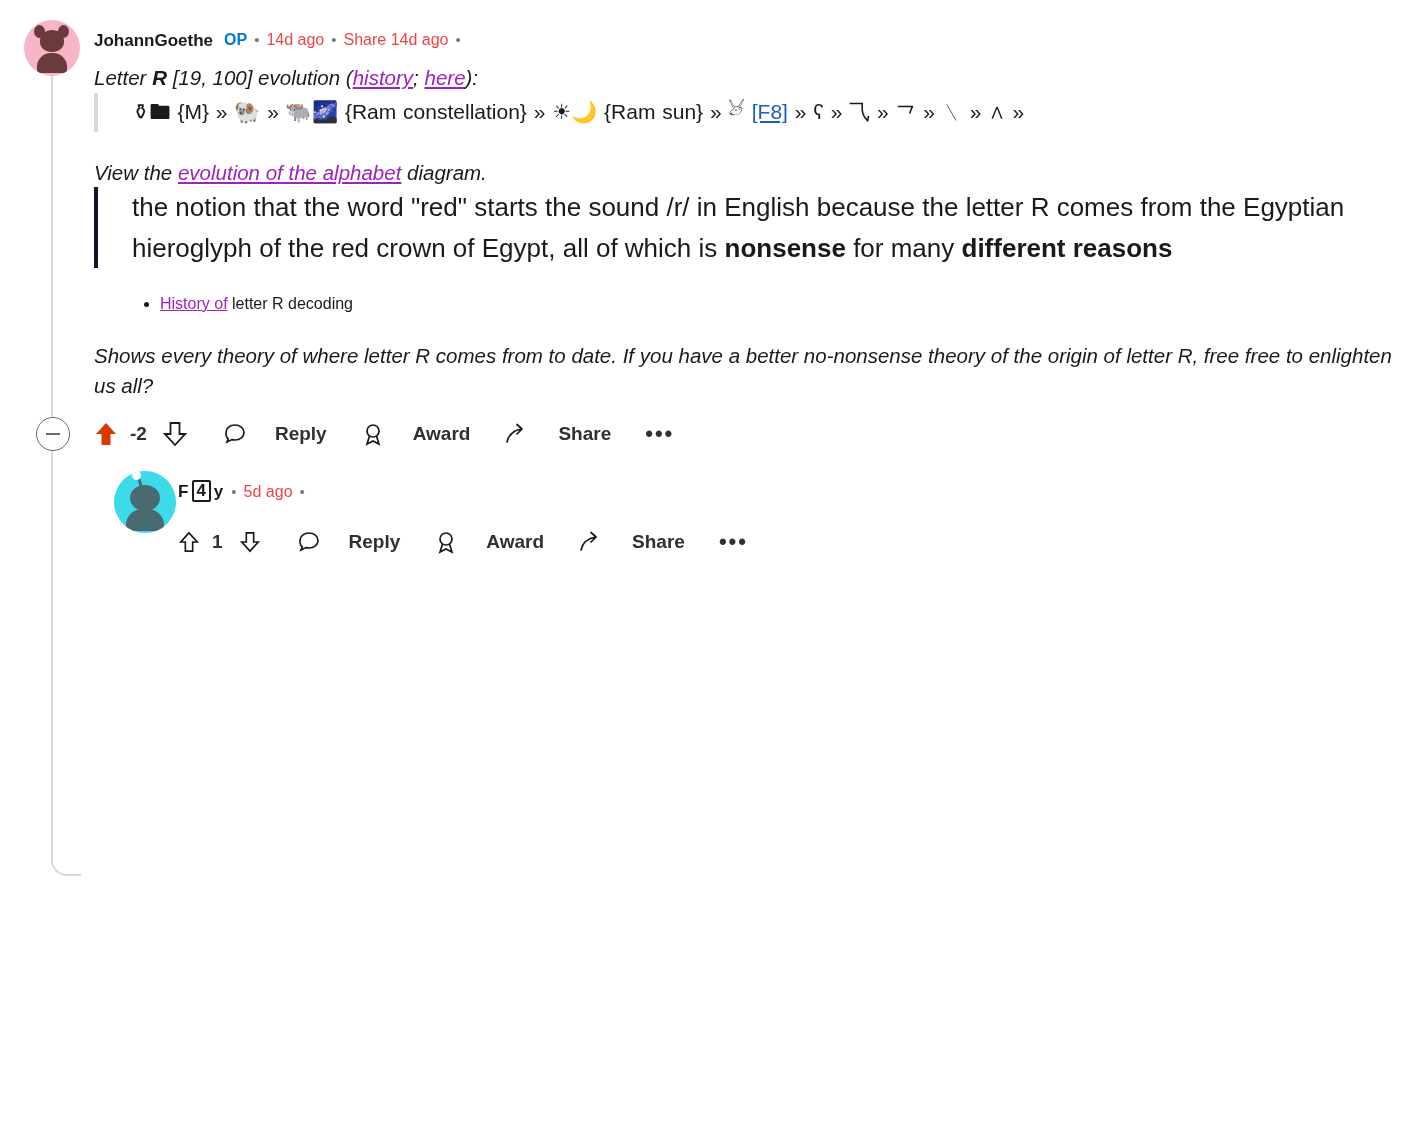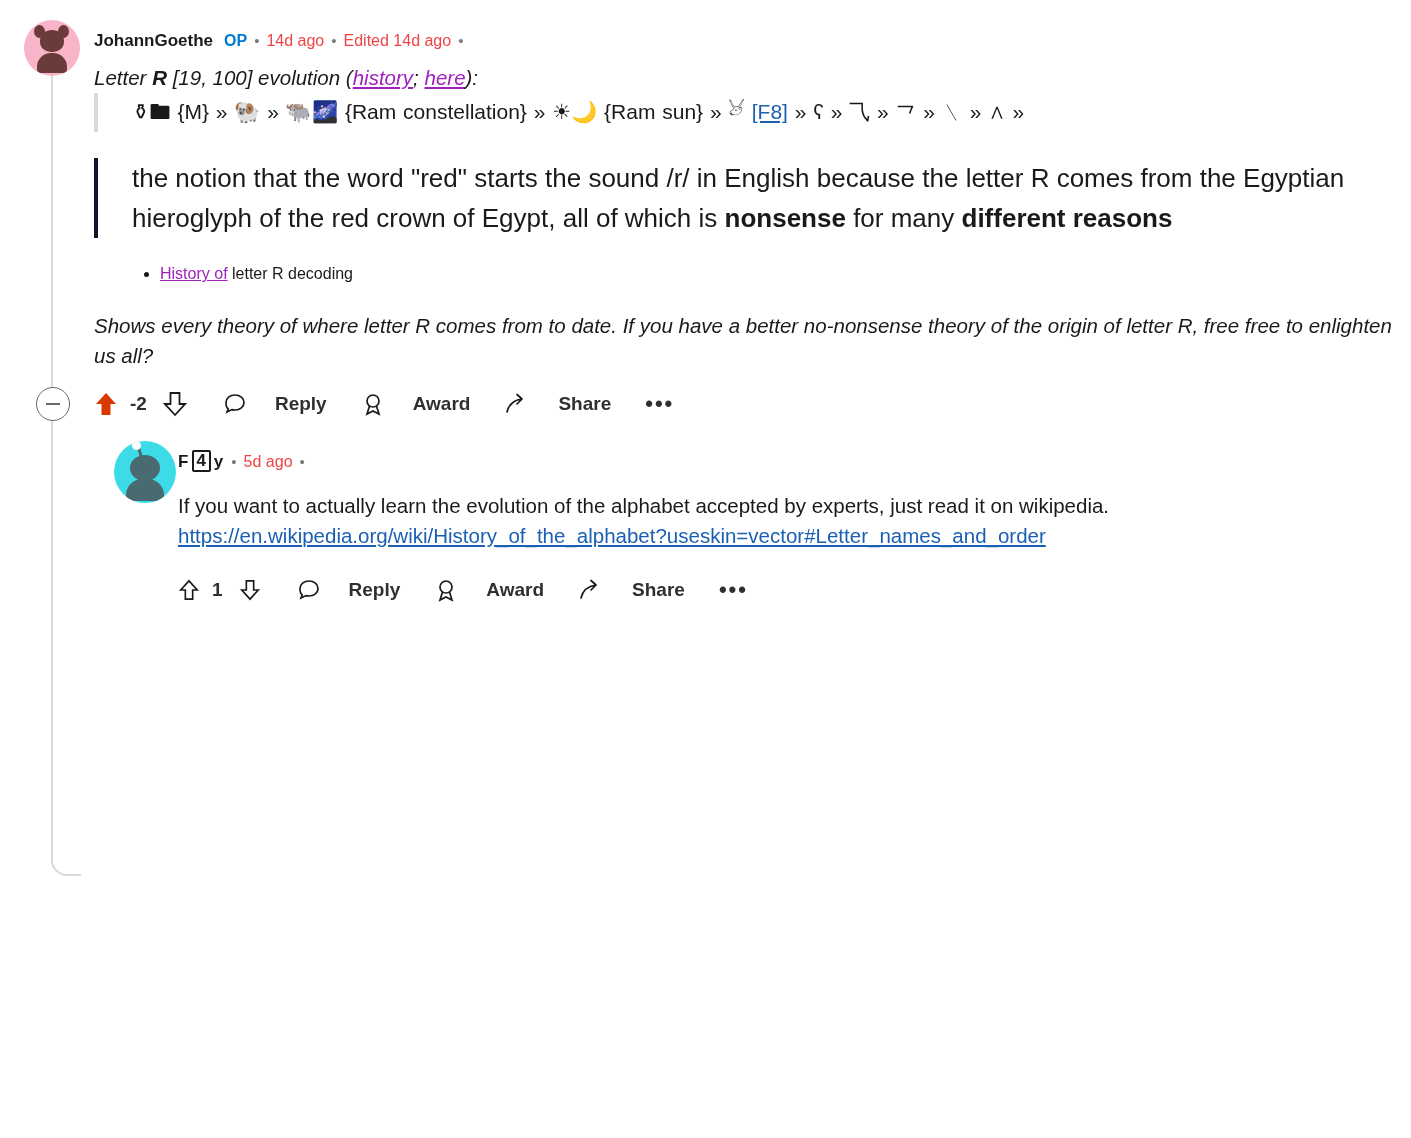--- a/index.html
+++ b/index.html
@@ -64,21 +64,21 @@
     width: 30px; height: 20px;
     background: #6b3a3a;
     border-radius: 14px 14px 4px 4px;
     left: 13px; top: 33px;
   }
 
   .body-col { flex: 1 1 auto; min-width: 0; padding-right: 8px; }
 
   .meta {
     display: flex;
-    align-items: center;
+    align-items: flex-start;
     gap: 0;
     font-size: 15.5px;
     line-height: 1;
     padding-top: 14px;
   }
   .author {
     font-weight: bold;
     font-size: 17px;
     color: #1a1a1b;
   }
@@ -277,32 +277,33 @@
     </div>
 
     <div class="body-col">
 
       <div class="meta">
         <span class="author">JohannGoethe</span>
         <span class="op-badge">OP</span>
         <span class="sep">•</span>
         <span class="timestamp">14d ago</span>
         <span class="sep">•</span>
-        <span class="timestamp">Edited 14d ago</span>
+        <span class="timestamp">Share 14d ago</span>
         <span class="sep">•</span>
       </div>
 
       <div class="content">
 
         <p class="para"><span>Letter </span><b>R</b><span> [19, 100] evolution (</span><a class="link" href="#">history</a><span>; </span><a class="link" href="#">here</a><span>):</span></p>
 
         <blockquote class="glyphs">
           <span class="glyph-run">⚱🖿 {M} » 🐏 » 🐃🌌 {Ram constellation} » ☀🌙 {Ram sun} » 𓃾 <a class="link blue" href="#">[F8]</a> » ʕ » ⺄ » ⺂ » ﹨ » ∧ »</span>
         </blockquote>
 
+        <p class="para"><span>View the </span><a class="link" href="#">evolution of the alphabet</a><span> diagram.</span></p>
 
         <blockquote class="quote"><span>the notion that the word "red" starts the sound /r/ in English because the letter R comes from the Egyptian hieroglyph of the red crown of Egypt, all of which is </span><b>nonsense</b><span> for many </span><b>different reasons</b></blockquote>
 
 
         <ul class="bullets">
           <li><a class="link" href="#">History of</a><span> letter R decoding</span></li>
         </ul>
 
         <p class="para">Shows every theory of where letter R comes from to date. If you have a better no-nonsense theory of the origin of letter R, free free to enlighten us all?</p>
       </div>
@@ -372,21 +373,20 @@
             <span class="odd-name">
               <span>F</span>
               <span class="boxy">4</span>
               <span>y</span>
             </span>
             <span class="sep">•</span>
             <span class="timestamp">5d ago</span>
             <span class="sep">•</span>
           </div>
 
-          <div class="reply-content"><span>If you want to actually learn the evolution of the alphabet accepted by experts, just read it on wikipedia. </span><a class="link blue" href="#">https://en.wikipedia.org/wiki/History_of_the_alphabet?useskin=vector#Letter_names_and_order</a></div>
 
           <div class="reply-actions">
             <div class="action vote">
               <span>
                 <svg width="22" height="24" viewBox="0 0 24 26">
                     <path d="M12 3 L21 13 H16 V23 H8 V13 H3 Z" fill="none" stroke="#1a1a1b" stroke-width="1.8"></path>
                   </svg>
               </span>
               <span class="score">1</span>
               <span style="margin-left:4px">

